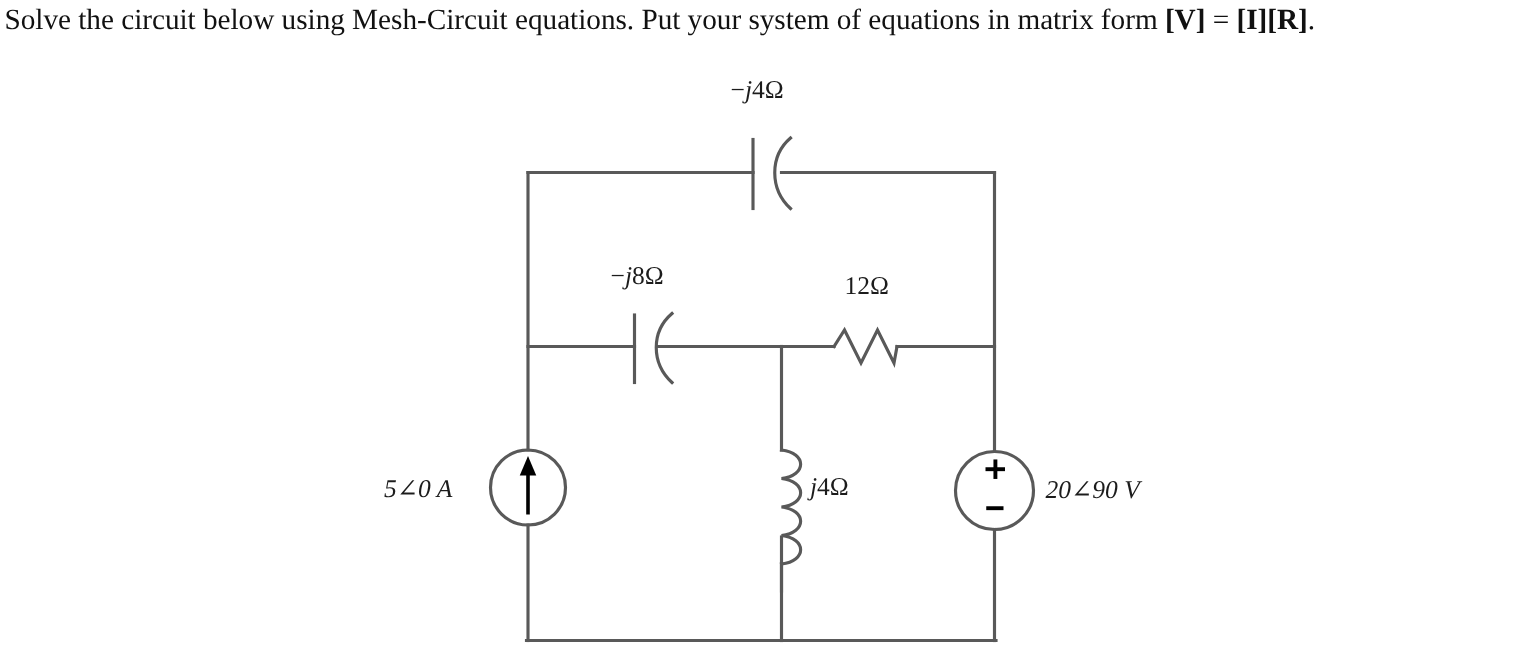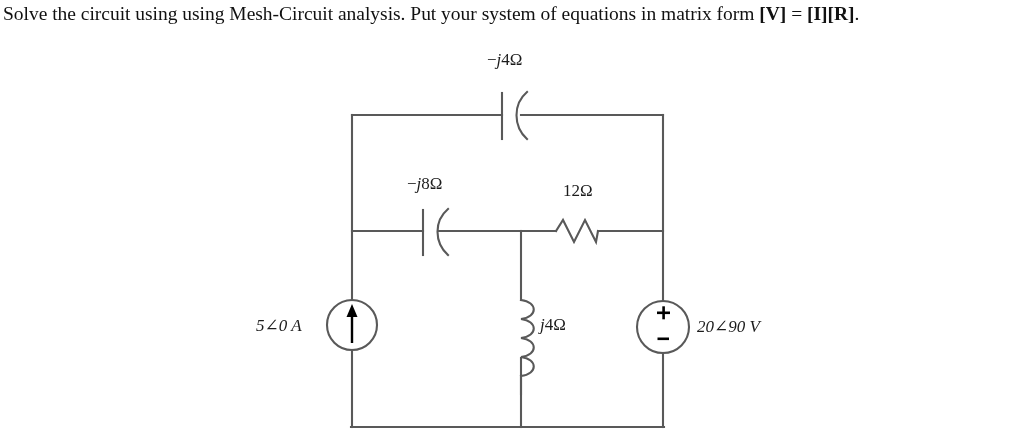--- a/index.html
+++ b/index.html
@@ -48,21 +48,21 @@
     fill: #1c1c1c;
   }
   .lbl-ital {
     font-style: italic;
   }
 </style>
 </head>
 <body>
 
 <div id="prompt-text">
-  <span>Solve the circuit using using Mesh-Circuit analysis. Put your system of equations in matrix form </span><b>[V]</b><span> = </span><b>[I]</b><b>[R]</b><span>.</span>
+  <span>Solve the circuit below using Mesh-Circuit equations. Put your system of equations in matrix form </span><b>[V]</b><span> = </span><b>[I]</b><b>[R]</b><span>.</span>
 </div>
 
 <div id="circuit-figure">
   <svg id="circuit-svg" viewBox="0 0 1024 408" xmlns="http://www.w3.org/2000/svg">
 
     <g stroke="#595959" stroke-width="2.1" fill="none" stroke-linecap="square">
 
       <line x1="352" y1="81" x2="502" y2="81"></line>
 
       <line x1="521" y1="81" x2="663" y2="81"></line>

